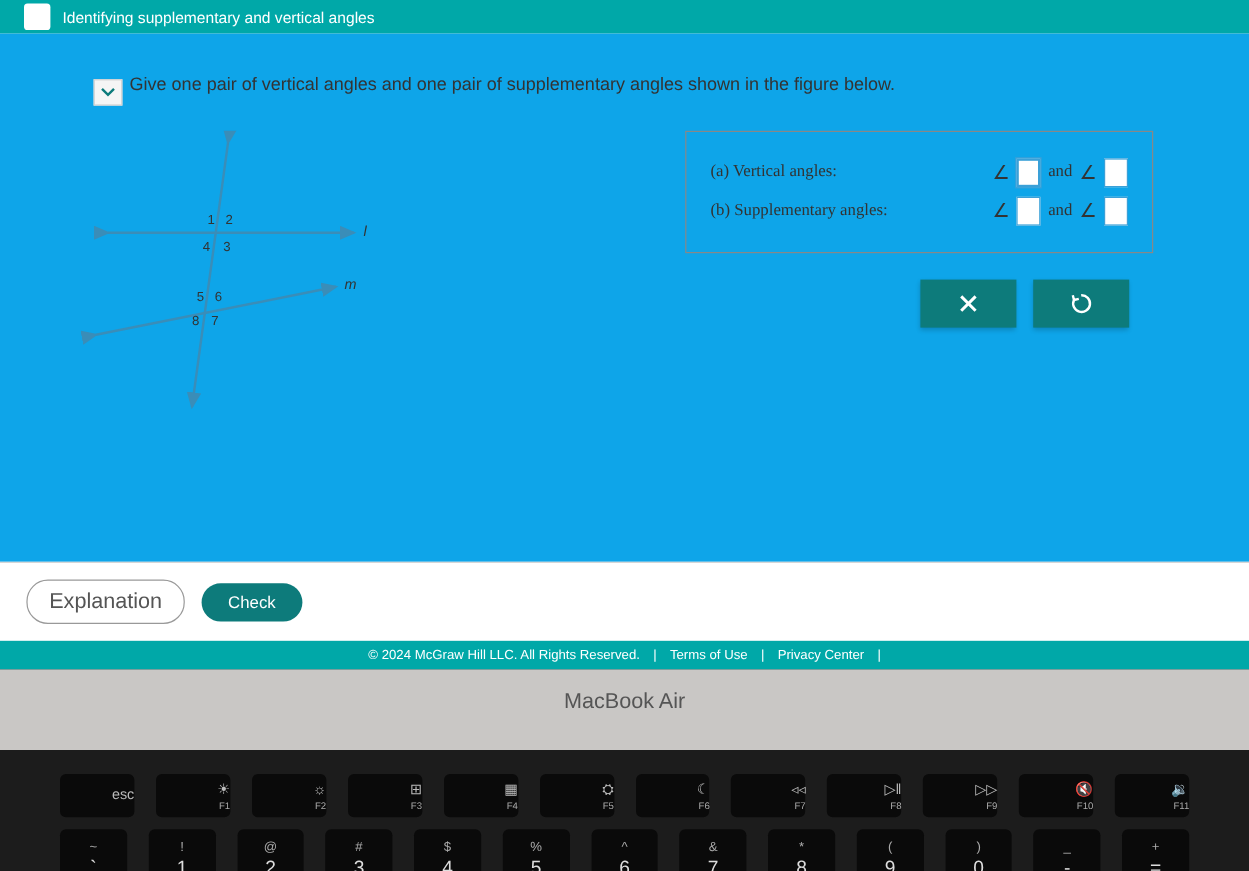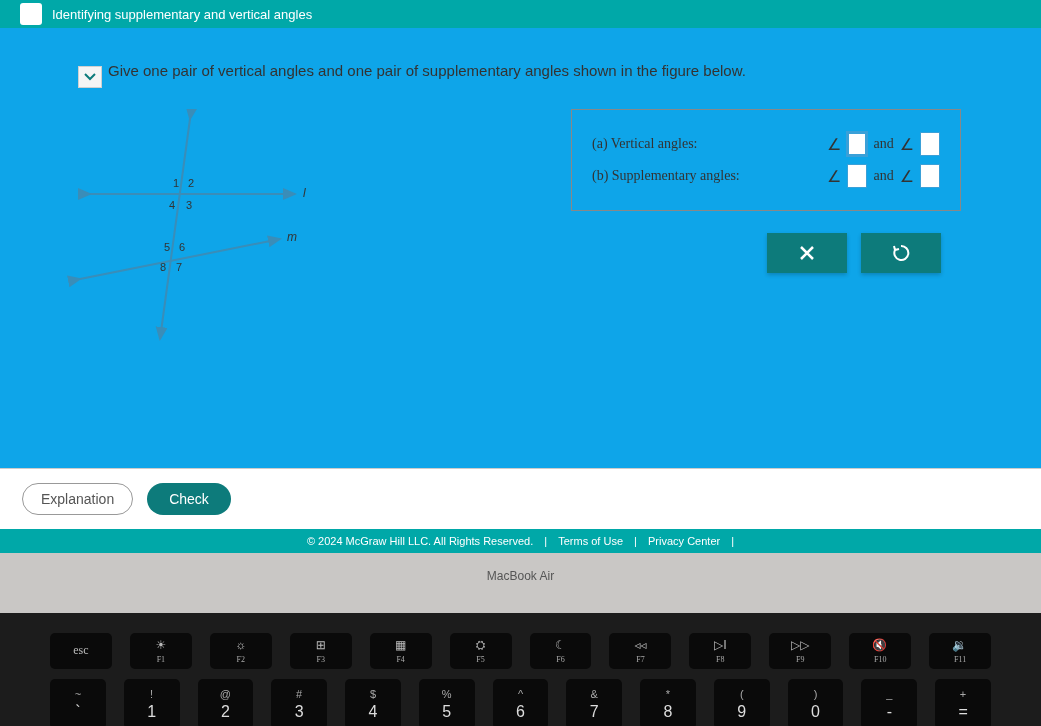--- a/index.html
+++ b/index.html
@@ -28,32 +28,32 @@
     .answer-inputs { display: flex; align-items: center; gap: 6px; font-size: 14px; }
     .angle-symbol { font-size: 16px; }
     .input-box { width: 20px; height: 24px; border: 1px solid #3aa0d8; background: #fff; display: inline-block; }
     .input-box.active { border: 2px solid #3aa0d8; outline: 1px solid #3aa0d8; }
     
     .action-buttons { display: flex; gap: 14px; margin-top: 22px; justify-content: flex-end; padding-right: 20px; }
     .action-btn { width: 80px; height: 40px; background: #0d7b7b; border: none; display: flex; align-items: center; justify-content: center; cursor: pointer; box-shadow: 0 2px 4px rgba(0,0,0,0.2); }
     .action-btn svg { width: 20px; height: 20px; }
     
     .bottom-bar { border-top: 1px solid #ccc; padding: 14px 22px; display: flex; gap: 14px; align-items: center; }
-    .explanation-btn { padding: 7px 18px; border: 1px solid #999; border-radius: 18px; background: #fff; color: #555; font-size: 14px; cursor: pointer; }
+    .explanation-btn { padding: 7px 18px; border: 1px solid #999; border-radius: 18px; background: #fff; color: #555; font-size: 18px; cursor: pointer; }
     .check-btn { padding: 8px 22px; border: none; border-radius: 18px; background: #0d7b7b; color: #fff; font-size: 14px; cursor: pointer; font-weight: 400; }
     
     .footer-bar { background: #00a8a8; color: #fff; font-size: 11px; padding: 6px 18px; text-align: center; }
     .footer-bar span { margin: 0 4px; }
     
     .laptop-area { background: #1a1a1a; height: 186px; position: relative; }
-    .laptop-label { text-align: center; color: #555; font-size: 12px; padding: 16px 0 30px; background: #c9c7c5; }
+    .laptop-label { text-align: center; color: #555; font-size: 18px; padding: 16px 0 30px; background: #c9c7c5; }
     
     .keyboard { display: flex; flex-direction: column; gap: 10px; padding: 20px 50px; background: #1c1c1c; }
     .key-row { display: flex; gap: 18px; }
-    .fn-key { width: 70px; height: 36px; background: #0a0a0a; border-radius: 5px; display: flex; flex-direction: column; align-items: center; justify-content: center; color: #aaa; font-size: 9px; font-family: Liberation Serif, serif; }
+    .fn-key { width: 70px; height: 36px; background: #0a0a0a; border-radius: 5px; display: flex; flex-direction: column; align-items: flex-end; justify-content: center; color: #aaa; font-size: 9px; }
     .fn-key .icon { font-size: 12px; color: #bbb; }
     .fn-key .label { font-size: 8px; margin-top: 2px; }
     .num-key { width: 70px; height: 50px; background: #0a0a0a; border-radius: 5px; display: flex; flex-direction: column; align-items: center; justify-content: center; color: #ddd; }
     .num-key .top { font-size: 11px; color: #aaa; margin-bottom: 3px; }
     .num-key .bottom { font-size: 16px; }
   </style>
 </head>
 <body>
 
 <div class="header-bar">

